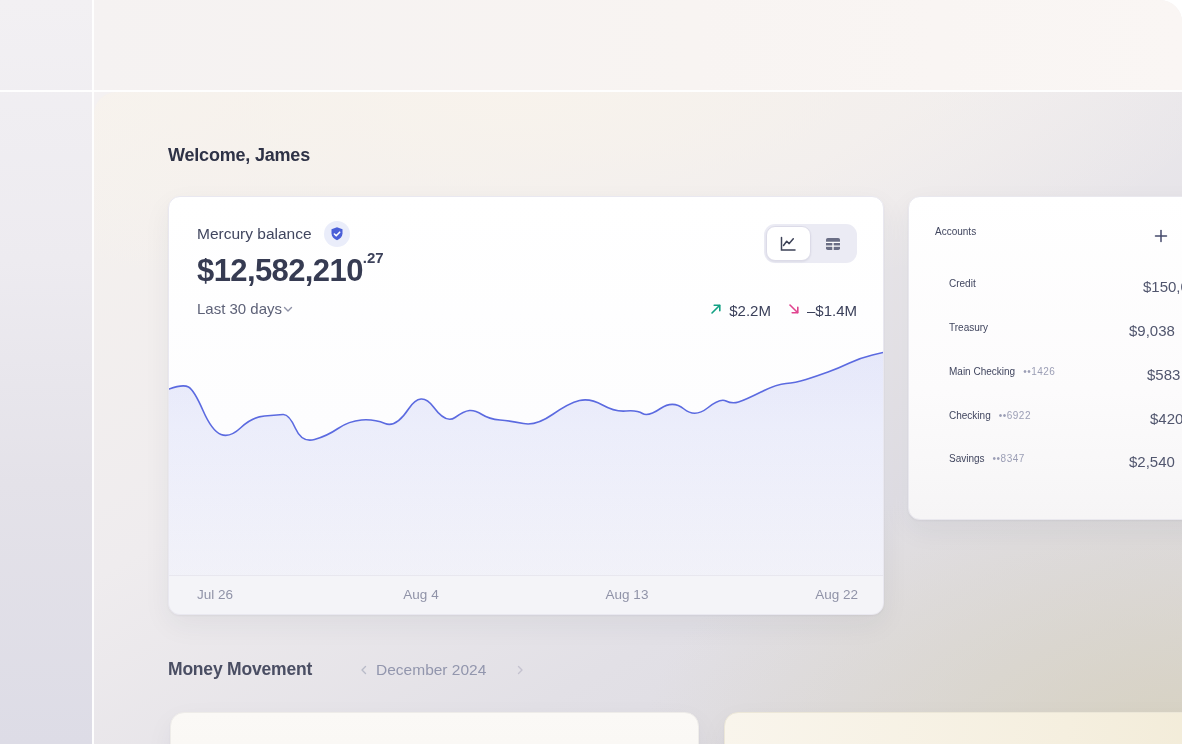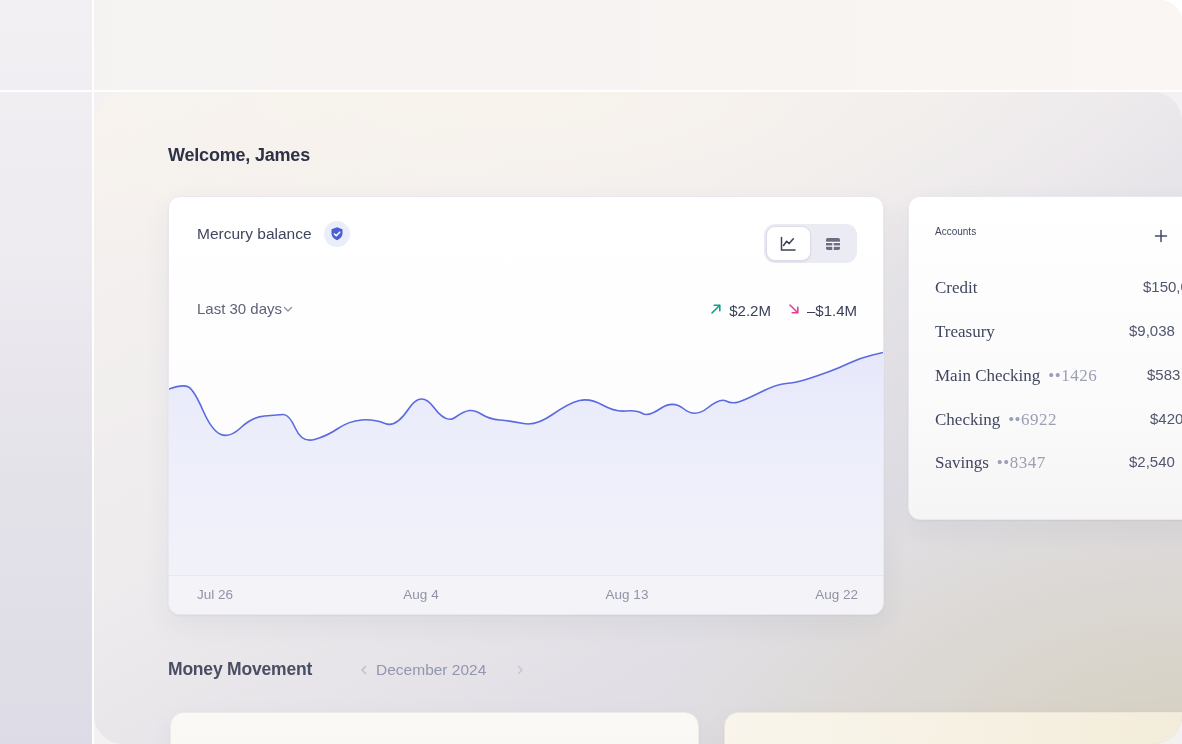--- a/index.html
+++ b/index.html
@@ -12,21 +12,21 @@
   .left-rail{position:absolute;left:0;top:0;width:92px;height:744px;
     background:linear-gradient(180deg,#f2f0f3 0%,#edebf0 35%,#e4e2e9 65%,#dddce6 100%);}
   .top-bar{position:absolute;left:92px;top:0;right:0;height:90px;
     background:linear-gradient(90deg,#f5f2f2 0%,#f8f4f2 55%,#faf6f4 100%);}
   .v-divider{position:absolute;left:92px;top:0;width:2px;height:744px;background:rgba(255,255,255,0.9);}
   .h-divider{position:absolute;left:0;top:90px;width:1182px;height:2px;background:rgba(255,255,255,0.9);}
   .main-panel{position:absolute;left:94px;top:92px;right:0;bottom:0;border-top-left-radius:22px;overflow:hidden;
     background:
       radial-gradient(120% 60% at 38% 0%, rgba(248,243,236,0.95) 0%, rgba(248,243,236,0) 55%),
       radial-gradient(90% 80% at 100% 100%, rgba(214,208,188,0.85) 0%, rgba(214,208,188,0) 55%),
-      linear-gradient(150deg,#f6f2ee 0%,#efecee 38%,#e2e0e6 68%,#dbd9df 100%); border-radius: 29px;}
+      linear-gradient(150deg,#f6f2ee 0%,#efecee 38%,#e2e0e6 68%,#dbd9df 100%);}
 
   .page-title{position:absolute;left:74px;top:53px;font-size:18px;font-weight:700;color:#2e3246;letter-spacing:-0.2px;}
 
   
   .balance-card{position:absolute;left:74px;top:104px;width:716px;height:419px;border-radius:12px;
     background:linear-gradient(180deg,#ffffff 0%,#fdfdfe 55%,#f2f2f8 100%);
     border:1px solid #e9e8f0;box-shadow:0 1px 2px rgba(40,44,72,0.05),0 10px 28px rgba(40,44,72,0.06);overflow:hidden;}
   .bc-header{position:absolute;left:28px;top:24px;display:flex;align-items:center;gap:12px;}
   .bc-title{font-size:15.5px;color:#41465f;}
   .badge-chip{width:26px;height:26px;border-radius:50%;background:#eaedfa;display:flex;align-items:center;justify-content:center;}
@@ -51,21 +51,21 @@
   .x-label{position:absolute;top:11px;font-size:13.5px;color:#9093a8;white-space:nowrap;}
   .xl0{left:28px;} .xl1{left:252px;transform:translateX(-50%);} .xl2{left:458px;transform:translateX(-50%);} .xl3{right:27px;}
 
   
   .accounts-card{position:absolute;left:814px;top:104px;width:332px;height:324px;border-radius:12px;
     background:linear-gradient(180deg,#ffffff 0%,#fcfbfc 60%,#f6f5f6 100%);
     border:1px solid #e9e8ee;box-shadow:0 1px 2px rgba(40,44,72,0.05),0 10px 28px rgba(40,44,72,0.06);}
   .acc-title{position:absolute;left:26px;top:29px;font-size:10px;color:#41465f;}
   .add-btn{position:absolute;left:240px;top:27px;width:24px;height:24px;display:flex;align-items:center;justify-content:center;cursor:pointer;}
   .acc-row{position:absolute;left:0;width:100%;height:22px;}
-  .acc-name{position:absolute;left:26px;font-size:17px;color:#41465f;white-space:nowrap;font-family:Liberation Serif, serif;}
+  .acc-name{position:absolute;left:40px;font-size:10px;color:#41465f;white-space:nowrap;}
   .acc-mask{color:#9b9eb5;margin-left:8px;letter-spacing:0.5px;}
   .acc-val{position:absolute;font-size:15px;color:#51566e;white-space:nowrap;}
   .ar0{top:81px;} .ar1{top:125px;} .ar2{top:169px;} .ar3{top:213px;} .ar4{top:256px;}
   .ar0 .acc-val{left:234px;} .ar1 .acc-val{left:220px;} .ar2 .acc-val{left:238px;} .ar3 .acc-val{left:241px;} .ar4 .acc-val{left:220px;}
 
   
   .mm-header{position:absolute;left:74px;top:567px;display:flex;align-items:center;}
   .mm-title{font-size:17.5px;font-weight:700;color:#4a4e63;letter-spacing:-0.2px;}
   .mm-prev{margin-left:42px;} .mm-next{margin-left:24px;}
   .nav-chevron{width:20px;height:20px;display:flex;align-items:center;justify-content:center;cursor:pointer;}
@@ -98,20 +98,21 @@
           <span class="badge-chip">
             <span class="icon">
               <svg width="16" height="16" viewBox="0 0 16 16">
                 <path d="M8 1.2l5.5 2v4.1c0 3.3-2.3 5.8-5.5 7-3.2-1.2-5.5-3.7-5.5-7V3.2z" fill="#4a5fd8"></path>
                 <polyline points="5.4,8 7.2,9.8 10.7,6.2" fill="none" stroke="#ffffff" stroke-width="1.6" stroke-linecap="round" stroke-linejoin="round"></polyline>
               </svg>
             </span>
           </span>
         </div>
 
+        <div class="bc-amount"><span>$12,582,210</span><span class="bc-cents">.27</span></div>
 
         <div class="range-select">
           <span class="range-label">Last 30 days</span>
           <span class="icon">
             <svg width="12" height="12" viewBox="0 0 12 12">
                 <polyline points="2.5,4.5 6,8 9.5,4.5" fill="none" stroke="#9093a8" stroke-width="1.4" stroke-linecap="round" stroke-linejoin="round"></polyline>
               </svg>
           </span>
         </div>
 

